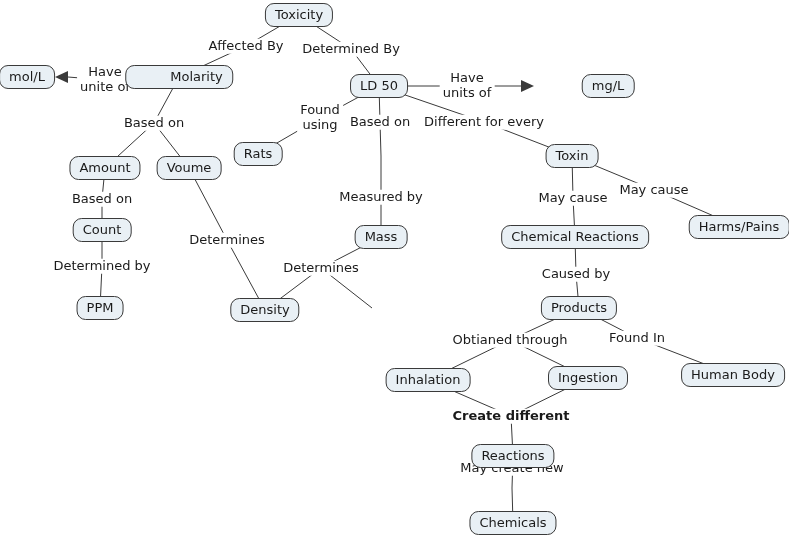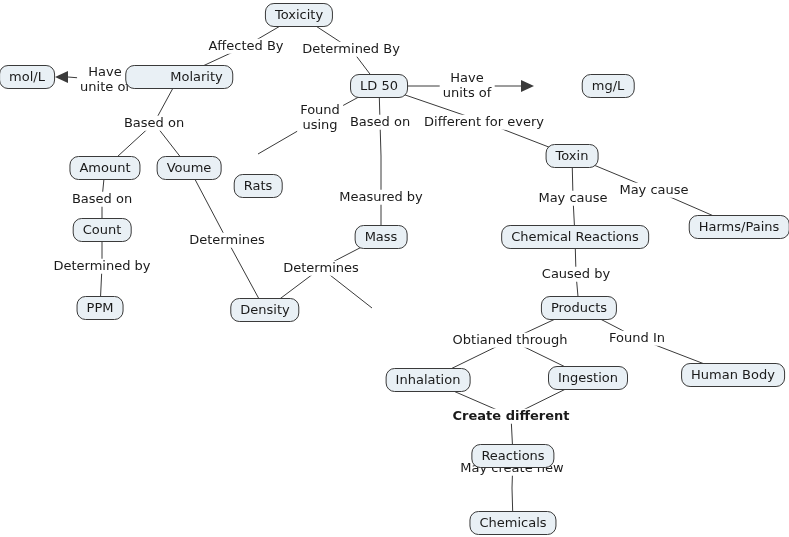--- a/index.html
+++ b/index.html
@@ -118,21 +118,21 @@
     <div class="edge-label" style="left: 576px; top: 274px;">Caused by</div>
     <div class="edge-label" style="left: 510px; top: 340px;">Obtianed through</div>
     <div class="edge-label" style="left: 637px; top: 338px;">Found In</div>
     <div class="edge-label" style="left: 511px; top: 416px; font-weight: bold;">Create different</div>
     <div class="edge-label" style="left: 512px; top: 468px;">May create new</div>
     <div class="node" style="left: 299px; top: 15px;">Toxicity</div>
     <div class="node" style="left: 27px; top: 77px;">mol/L</div>
     <div class="node" style="left: 179px; top: 77px; padding-left: 44px;">Molarity</div>
     <div class="node" style="left: 379px; top: 86px;">LD 50</div>
     <div class="node" style="left: 596px; top: 86px; margin-left: 12px;">mg/L</div>
-    <div class="node" style="left: 258px; top: 154px; margin-top: 32px;">Rats</div>
+    <div class="node" style="left: 258px; top: 154px;">Rats</div>
     <div class="node" style="left: 572px; top: 156px;">Toxin</div>
     <div class="node" style="left: 105px; top: 168px;">Amount</div>
     <div class="node" style="left: 189px; top: 168px;">Voume</div>
     <div class="node" style="left: 739px; top: 227px;">Harms/Pains</div>
     <div class="node" style="left: 102px; top: 230px;">Count</div>
     <div class="node" style="left: 381px; top: 237px;">Mass</div>
     <div class="node" style="left: 575px; top: 237px;">Chemical Reactions</div>
     <div class="node" style="left: 100px; top: 308px;">PPM</div>
     <div class="node" style="left: 265px; top: 310px;">Density</div>
     <div class="node" style="left: 579px; top: 308px;">Products</div>

